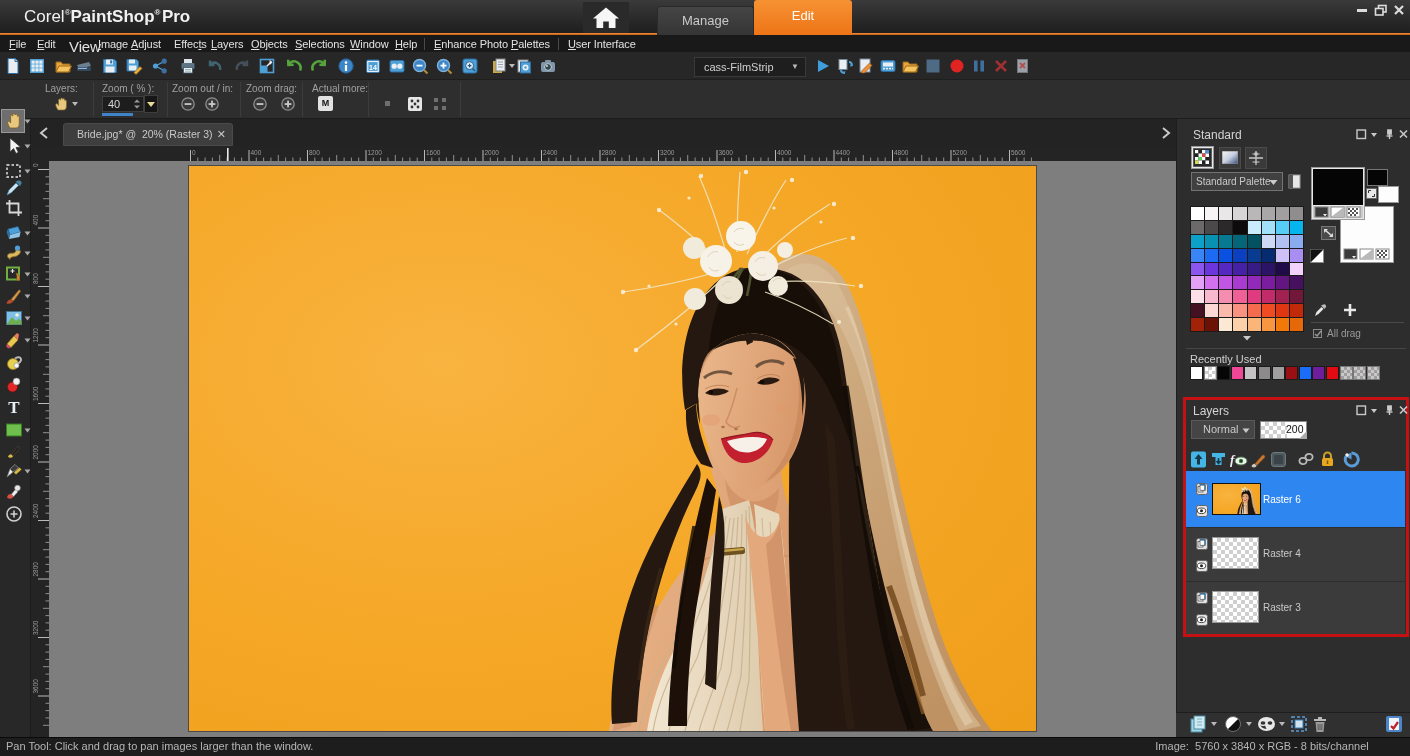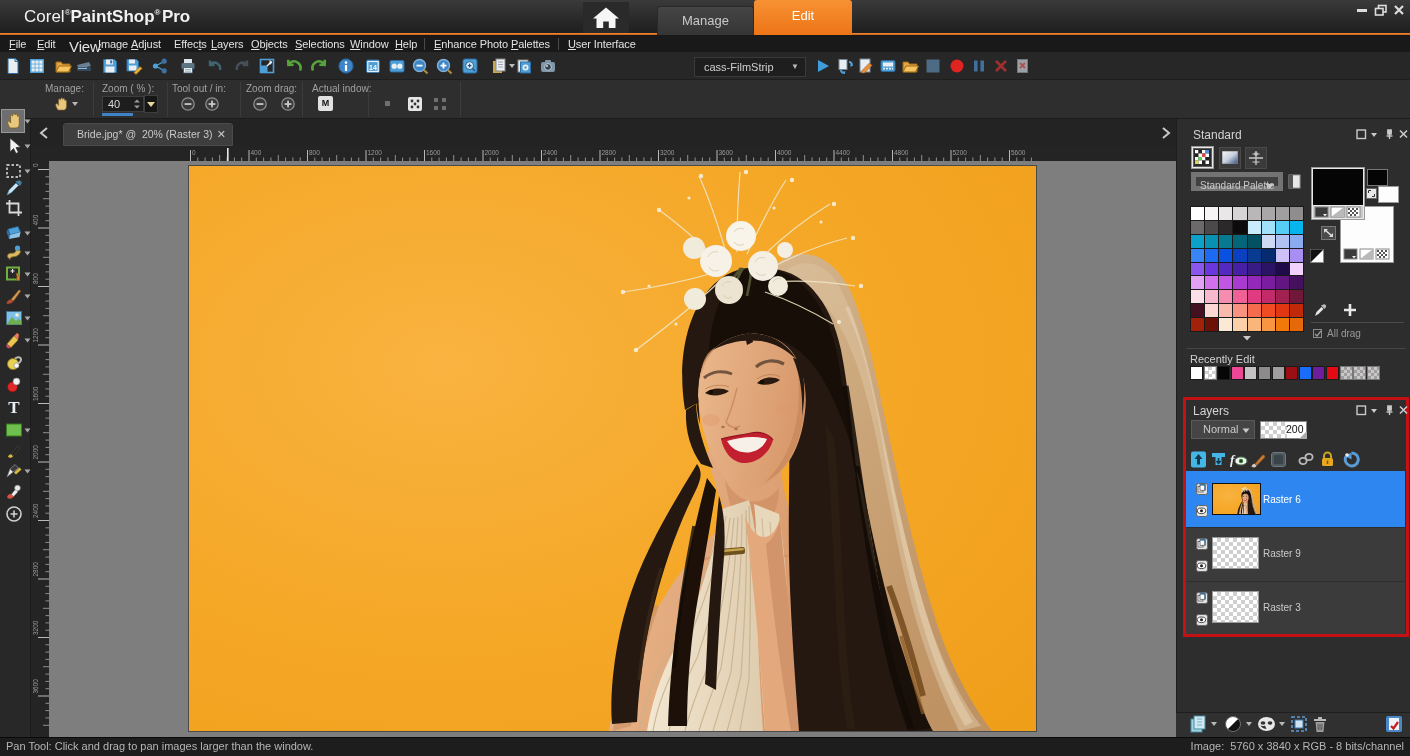--- a/index.html
+++ b/index.html
@@ -217,25 +217,25 @@
       <rect x="3.5" y="2.5" width="10" height="13" fill="#9aa2a8" stroke="#70787e"></rect>
       <path d="M6 6 l5 5 M11 6 l-5 5" stroke="#b05050" stroke-width="1.8"></path>
     </svg>
 <div class="ab" style="left:0;top:80px;width:1410px;height:39px;background:#2e2e2e;border-bottom:1px solid #1c1c1c;"></div>
 <div class="ab" style="left:93px;top:82px;width:1px;height:35px;background:#3c3c3c;"></div>
 <div class="ab" style="left:167px;top:82px;width:1px;height:35px;background:#3c3c3c;"></div>
 <div class="ab" style="left:240px;top:82px;width:1px;height:35px;background:#3c3c3c;"></div>
 <div class="ab" style="left:302px;top:82px;width:1px;height:35px;background:#3c3c3c;"></div>
 <div class="ab" style="left:368px;top:82px;width:1px;height:35px;background:#3c3c3c;"></div>
 <div class="ab" style="left:460px;top:82px;width:1px;height:35px;background:#3c3c3c;"></div>
-<div class="ab lbl" style="left:45px;top:83px;">Manage:</div>
+<div class="ab lbl" style="left:45px;top:83px;">Layers:</div>
 <div class="ab lbl" style="left:102px;top:83px;">Zoom ( % ):</div>
-<div class="ab lbl" style="left:172px;top:83px;">Tool out / in:</div>
+<div class="ab lbl" style="left:172px;top:83px;">Zoom out / in:</div>
 <div class="ab lbl" style="left:246px;top:83px;">Zoom drag:</div>
-<div class="ab lbl" style="left:312px;top:83px;">Actual indow:</div>
+<div class="ab lbl" style="left:312px;top:83px;">Actual more:</div>
 <svg class="ab" style="left:53px;top:96px;" width="26" height="16">
       <path d="M5 14 C3 11 2.2 8.5 3.2 7.8 C4.2 7.2 5 8.4 5.6 9.6 L5.6 4.2 C5.6 2.6 7.4 2.6 7.5 4.2 L7.7 3 C7.9 1.6 9.5 1.7 9.6 3.1 L9.8 3.4 C10 2.2 11.5 2.3 11.6 3.6 L11.8 4.6 C12.1 3.8 13.3 3.9 13.4 5 L13.4 10.5 C13.4 12.6 12.4 14 10.5 14 Z" fill="#e8c87e" stroke="#8a6a30" stroke-width=".7"></path>
       <path d="M19 6 L25 6 L22 10 Z" fill="#b9b9b9"></path>
     </svg>
 <div class="ab" style="left:102px;top:96px;width:42px;height:16px;background:#1d1d1d;border:1px solid #3e3e3e;color:#d8d8d8;font-size:11px;line-height:14px;padding-left:5px;">40</div>
 <svg class="ab" style="left:132px;top:98px;" width="10" height="12">
       <path d="M2 4.5 L8 4.5 L5 1.5 Z" fill="#9a9a9a"></path>
       <path d="M2 7.5 L8 7.5 L5 10.5 Z" fill="#9a9a9a"></path>
     </svg>
 <div class="ab" style="left:144px;top:95px;width:14px;height:18px;background:#161616;border:1px solid #3e3e3e;">
@@ -873,21 +873,21 @@
       <rect width="16" height="13" fill="url(#gr2)" stroke="#888"></rect>
     </svg>
 <div class="ab" style="left:1245px;top:147px;width:22px;height:22px;background:#3a3a3a;border:1px solid #4a4a4a;"></div>
 <svg class="ab" style="left:1248px;top:150px;" width="16" height="16">
       <g stroke="#c9c9c9" stroke-width="1.3">
         <path d="M8 1 L8 15 M1 8 L15 8"></path>
         <path d="M4.5 4 L11.5 4 M4.5 12 L11.5 12" stroke-width="1"></path>
       </g>
       <rect x="6.5" y="2.5" width="3" height="3" fill="#c9c9c9"></rect>
     </svg>
-<div class="ab" style="left:1191px;top:172px;width:92px;height:19px;background:#404040;border:5px solid #737373;color:#c9c9c9;font-size:10px;line-height:17px;padding-left:4px;">Standard Palette<svg style="position:absolute;right:4px;top:6px;" width="9" height="7">
+<div class="ab" style="left:1191px;top:172px;width:92px;height:19px;background:#404040;border:1px solid #737373;color:#c9c9c9;font-size:10px;line-height:17px;padding-left:4px;">Standard Palette<svg style="position:absolute;right:4px;top:6px;" width="9" height="7">
         <path d="M0.5 1 L8.5 1 L4.5 6 Z" fill="#c9c9c9"></path>
       </svg></div>
 <svg class="ab" style="left:1288px;top:174px;" width="14" height="16">
       <rect x="1" y="1" width="11" height="13" fill="#e8e8e8" stroke="#999"></rect>
       <rect x="1" y="1" width="4" height="13" fill="#555"></rect>
     </svg>
 <div class="ab" style="left:1190px;top:206px;width:114px;height:126px;background:#1a1a1a;display:grid;grid-template-columns:repeat(8,1fr);grid-template-rows:repeat(9,1fr);gap:1px;padding:0;border:1px solid #1a1a1a;">
       <div style="background:#ffffff;"></div>
       <div style="background:#f6f4f4;"></div>
       <div style="background:#e9e7e7;"></div>
@@ -1011,21 +1011,21 @@
       <path d="M7 1 L7 13 M1 7 L13 7" stroke="#e8e8e8" stroke-width="2.6"></path>
     </svg>
 <div class="ab" style="left:1311px;top:322px;width:93px;height:1px;background:#4a4a4a;"></div>
 <div class="ab" style="left:1313px;top:329px;width:9px;height:9px;border:1px solid #8a8a8a;background:#2d2d2d;">
       <svg width="8" height="8">
         <path d="M1 4 L3 6 L7 1" stroke="#9a9a9a" stroke-width="1.3" fill="none"></path>
       </svg>
     </div>
 <div class="ab" style="left:1327px;top:328px;font-size:10px;color:#9a9a9a;">All drag</div>
 <div class="ab" style="left:1186px;top:348px;width:220px;height:1px;background:#454545;"></div>
-<div class="ab" style="left:1190px;top:353px;color:#cfcfcf;font-size:11px;">Recently Edit</div>
+<div class="ab" style="left:1190px;top:353px;color:#cfcfcf;font-size:11px;">Recently Used</div>
 <div class="ab" style="left:1190.0px;top:366px;width:13px;height:14px;background:#ffffff;border:1px solid #1a1a1a;"></div>
 <div class="ab ck" style="left:1203.6px;top:366px;width:13px;height:14px;background-size:7px 7px;border:1px solid #777;"></div>
 <div class="ab" style="left:1217.2px;top:366px;width:13px;height:14px;background:#060606;border:1px solid #1a1a1a;"></div>
 <div class="ab" style="left:1230.8px;top:366px;width:13px;height:14px;background:#ee4795;border:1px solid #1a1a1a;"></div>
 <div class="ab" style="left:1244.4px;top:366px;width:13px;height:14px;background:#c4c2c2;border:1px solid #1a1a1a;"></div>
 <div class="ab" style="left:1258.0px;top:366px;width:13px;height:14px;background:#8c8a8a;border:1px solid #1a1a1a;"></div>
 <div class="ab" style="left:1271.6px;top:366px;width:13px;height:14px;background:#a09e9e;border:1px solid #1a1a1a;"></div>
 <div class="ab" style="left:1285.2px;top:366px;width:13px;height:14px;background:#990f13;border:1px solid #1a1a1a;"></div>
 <div class="ab" style="left:1298.8px;top:366px;width:13px;height:14px;background:#1c6cfa;border:1px solid #1a1a1a;"></div>
 <div class="ab" style="left:1312.4px;top:366px;width:13px;height:14px;background:#6e1d9c;border:1px solid #1a1a1a;"></div>
@@ -1311,21 +1311,21 @@
       <rect x="2" y="3.5" width="5" height="5.5" fill="#fff" stroke="#555" stroke-width=".8"></rect>
       <rect x="4" y="1.8" width="5" height="5.5" fill="#fff" stroke="#555" stroke-width=".8"></rect>
       <path d="M4 1.8 L9 1.8 L9 7.3" fill="none" stroke="#2a6a9a" stroke-width="1.2"></path>
     </svg>
 <svg class="ab" style="left:1196px;top:560px;" width="12" height="12">
       <rect x="0.5" y="0.5" width="11" height="11" rx="2" fill="#e2e2e2" stroke="#666"></rect>
       <ellipse cx="5.5" cy="5.8" rx="4.2" ry="2.8" fill="#fff" stroke="#333" stroke-width=".9"></ellipse>
       <circle cx="5.5" cy="5.8" r="1.5" fill="#222"></circle>
     </svg>
 <div class="ab ck" style="left:1212px;top:537px;width:47px;height:32px;border:1px solid #999;"></div>
-<div class="ab" style="left:1263px;top:548px;color:#c9c9c9;font-size:10px;">Raster 9</div>
+<div class="ab" style="left:1263px;top:548px;color:#c9c9c9;font-size:10px;">Raster 4</div>
 <div class="ab" style="left:1186px;top:582px;width:219px;height:52px;background:#3b3b3b;"></div>
 <svg class="ab" style="left:1196px;top:592px;" width="12" height="12">
       <rect x="0.5" y="0.5" width="11" height="11" rx="2" fill="#e2e2e2" stroke="#666"></rect>
       <rect x="2" y="3.5" width="5" height="5.5" fill="#fff" stroke="#555" stroke-width=".8"></rect>
       <rect x="4" y="1.8" width="5" height="5.5" fill="#fff" stroke="#555" stroke-width=".8"></rect>
       <path d="M4 1.8 L9 1.8 L9 7.3" fill="none" stroke="#2a6a9a" stroke-width="1.2"></path>
     </svg>
 <svg class="ab" style="left:1196px;top:614px;" width="12" height="12">
       <rect x="0.5" y="0.5" width="11" height="11" rx="2" fill="#e2e2e2" stroke="#666"></rect>
       <ellipse cx="5.5" cy="5.8" rx="4.2" ry="2.8" fill="#fff" stroke="#333" stroke-width=".9"></ellipse>
@@ -1369,13 +1369,13 @@
       <path d="M3.5 7 L12.5 7 L11.5 17 L4.5 17 Z" fill="#9a9a9a"></path>
       <path d="M6 9 L6.3 15 M8 9 L8 15 M10 9 L9.7 15" stroke="#555" stroke-width="1"></path>
     </svg>
 <svg class="ab" style="left:1385px;top:715px;" width="18" height="18">
       <rect x="1" y="1" width="16" height="16" rx="2" fill="#4a86c8"></rect>
       <rect x="4" y="3" width="10" height="12" fill="#f0f4f8"></rect>
       <path d="M6 13 L8.5 15.5 L13 9" stroke="#c02020" stroke-width="2.2" fill="none" transform="translate(0 -2)"></path>
     </svg>
 <div class="ab" style="left:0;top:737px;width:1410px;height:19px;background:#1d1d1d;border-top:1px solid #0a0a0a;"></div>
 <div class="ab" style="left:6px;top:740px;color:#b5b5b5;font-size:11px;">Pan Tool: Click and drag to pan images larger than the window.</div>
-<div class="ab" style="left:1120px;top:740px;width:284px;color:#b5b5b5;font-size:11px;text-align:right;">Image:&nbsp; 5760 x 3840 x RGB - 8 bits/channel</div>
+<div class="ab" style="left:1120px;top:740px;width:284px;color:#b5b5b5;font-size:11px;text-align:center;">Image:&nbsp; 5760 x 3840 x RGB - 8 bits/channel</div>
 </div>
 </body></html>

